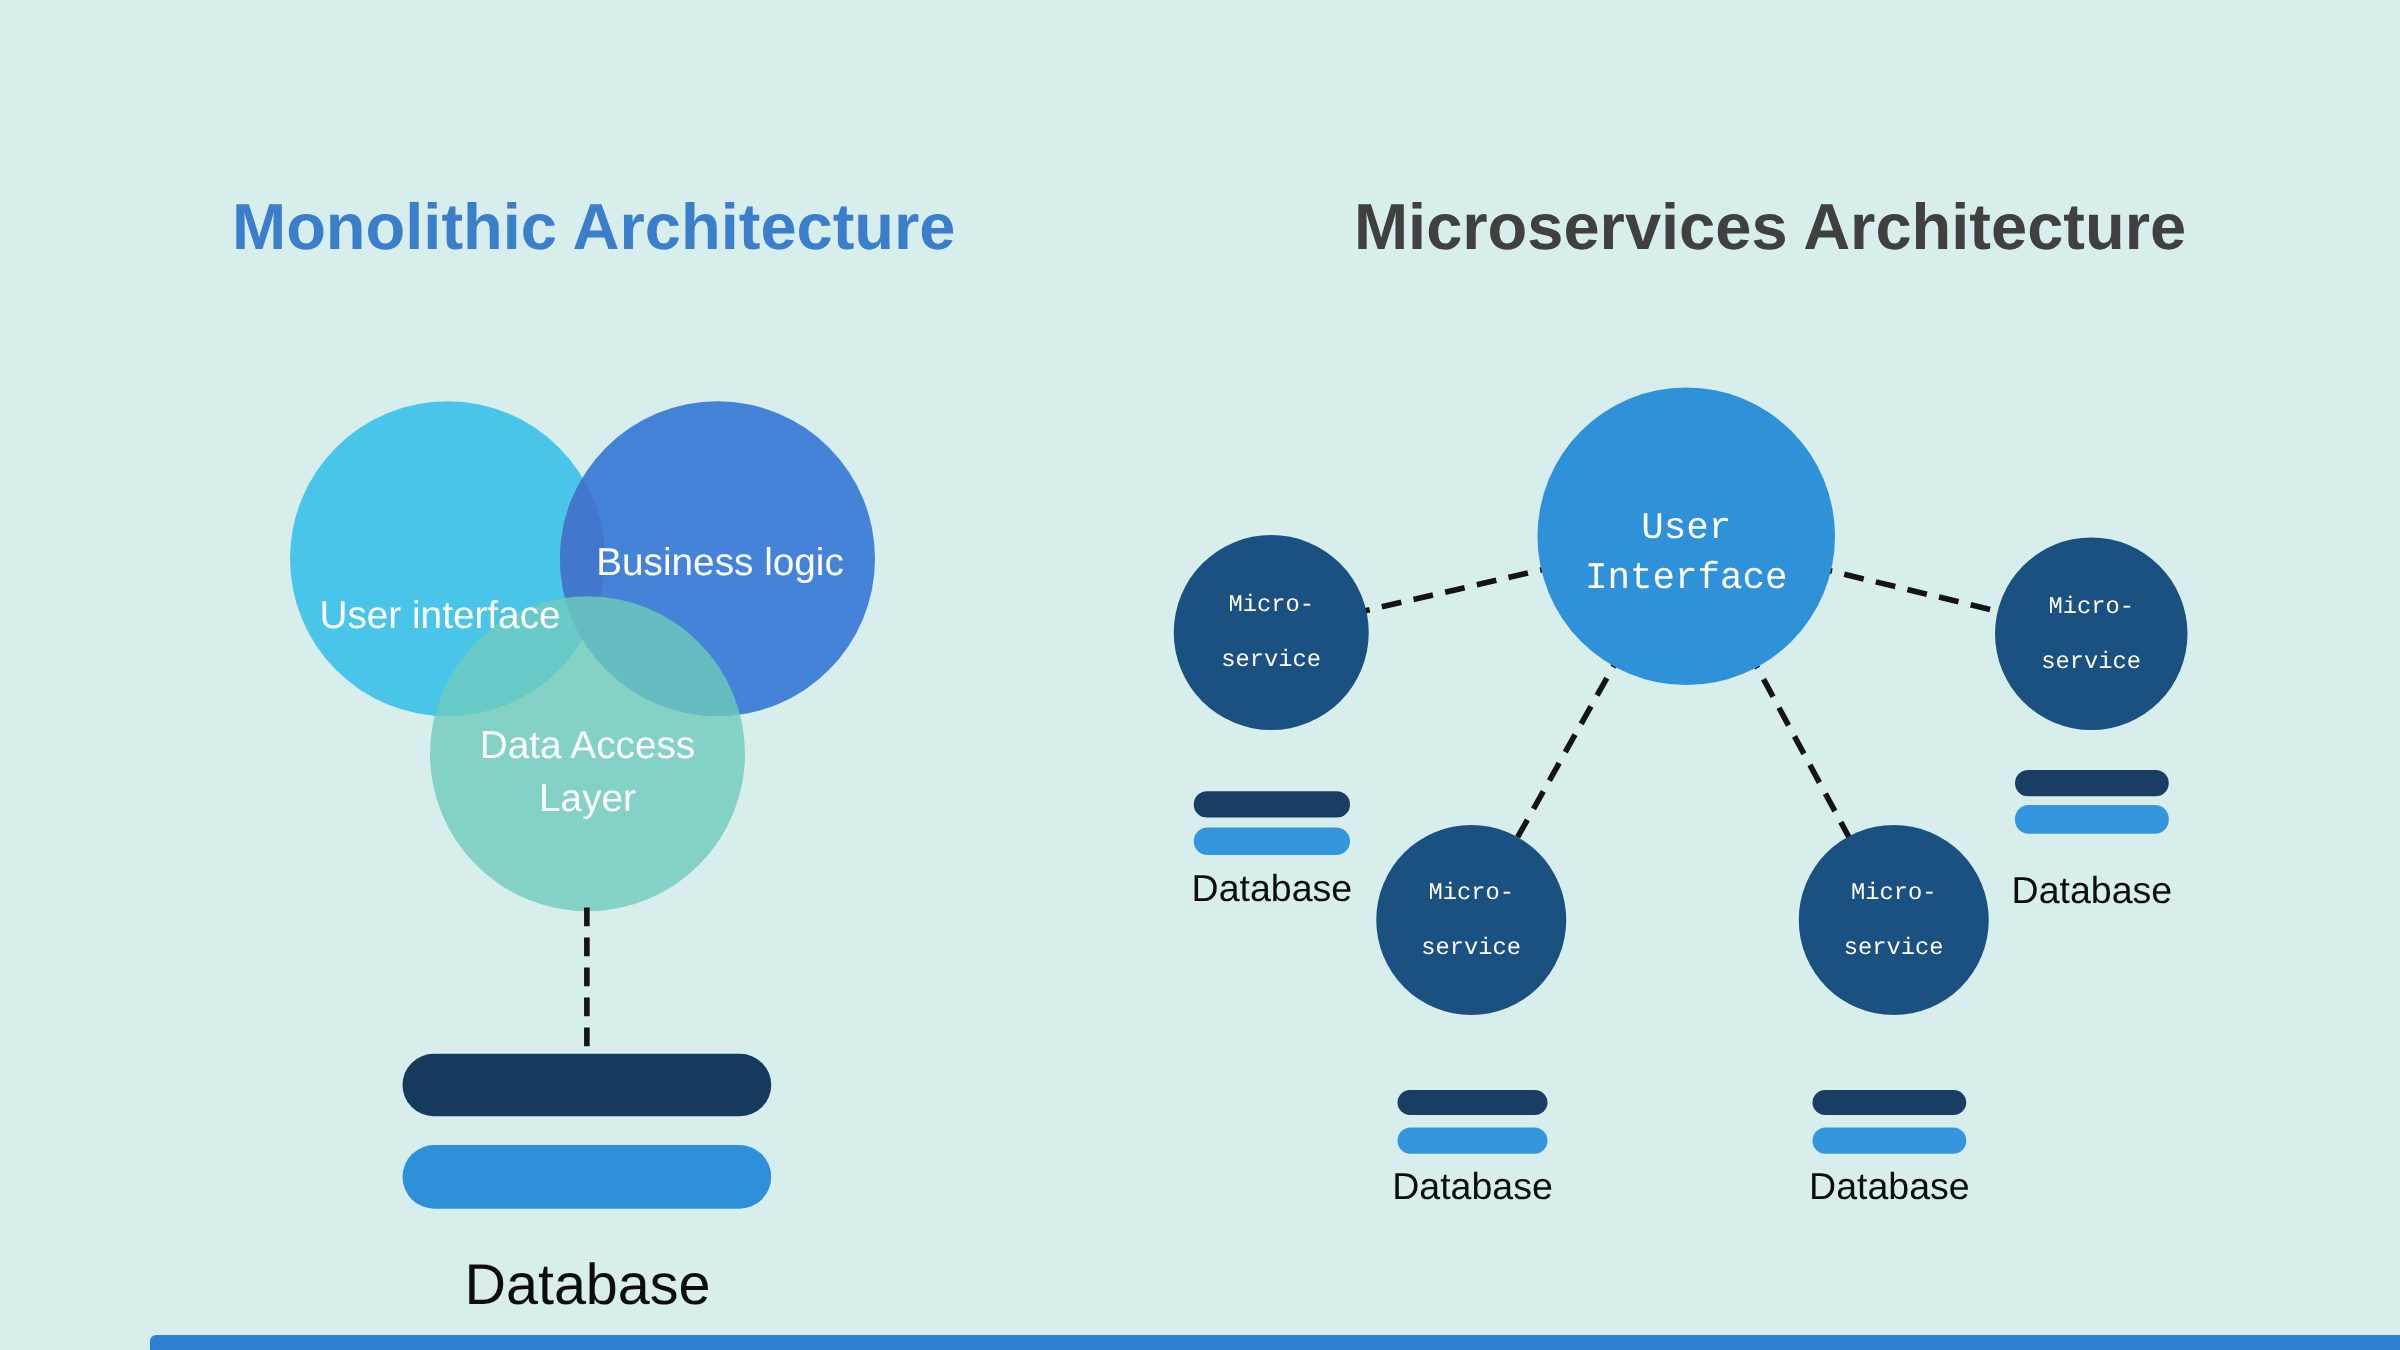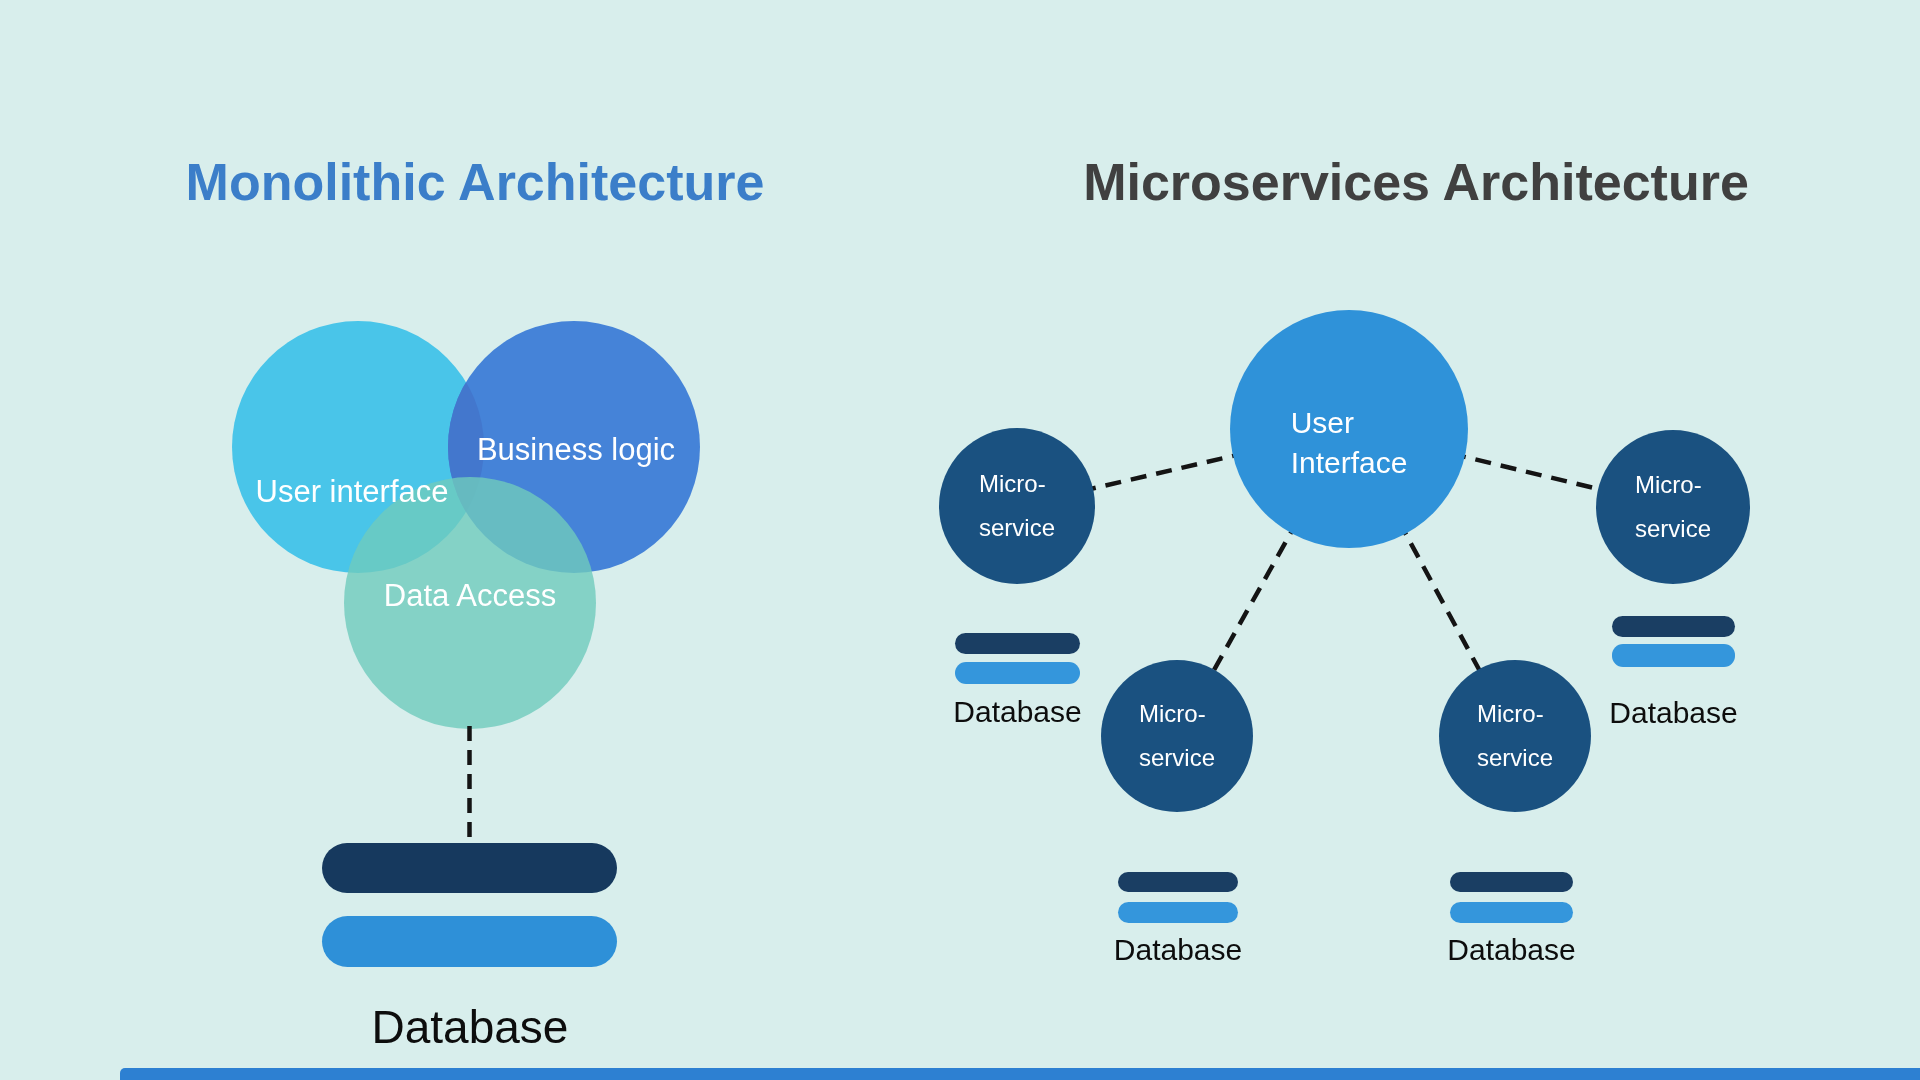--- a/index.html
+++ b/index.html
@@ -59,34 +59,35 @@
     position: absolute; left: 320px; top: 1000px; width: 300px;
     text-align: center; font-size: 46px; color: #0d0d0d; z-index: 5;
   }
 
   .node-circle {
     position: absolute;
     border-radius: 50%;
     display: flex;
     align-items: center;
     justify-content: center;
-    text-align: left;
+    text-align: center;
     color: #ffffff;
     z-index: 4;
+    font-family: Liberation Mono, monospace;
   }
   #hub-circle {
     left: 1230px; top: 310px; width: 238px; height: 238px;
     background: #2f92d9;
     font-size: 30px; line-height: 40px;
   }
   #hub-circle .label-block { transform: translateY(14px); }
 
   .service-circle {
     background: #1a5180;
-    font-size: 24px; line-height: 44px;
+    font-size: 19px; line-height: 44px;
   }
   #service-1 { left: 939px;  top: 428px; width: 156px; height: 156px; }
   #service-2 { left: 1596px; top: 430px; width: 154px; height: 154px; }
   #service-3 { left: 1101px; top: 660px; width: 152px; height: 152px; }
   #service-4 { left: 1439px; top: 660px; width: 152px; height: 152px; }
 
   .db-group { position: absolute; z-index: 4; }
   .db-group .disk {
     position: absolute; left: 0; width: 100%;
     border-radius: 11px;
@@ -152,20 +153,21 @@
     <line x1="1349" y1="429" x2="1515" y2="736" stroke="#141414" stroke-width="4.5" stroke-dasharray="16 10"></line>
   </svg>
 
   <div id="title-monolithic" class="panel-title">Monolithic Architecture</div>
   <div id="title-microservices" class="panel-title">Microservices Architecture</div>
 
   <div id="venn-label-ui" class="venn-label">User interface</div>
   <div id="venn-label-bl" class="venn-label">Business logic</div>
   <div id="venn-label-dal" class="venn-label">
     <div>Data Access</div>
+    <div>Layer</div>
   </div>
 
   <div id="db-left-disk-top" class="pill"></div>
   <div id="db-left-disk-bottom" class="pill"></div>
   <div id="db-left-label">Database</div>
 
   <div id="hub-circle" class="node-circle">
     <div class="label-block">
       <div>User</div>
       <div>Interface</div>

